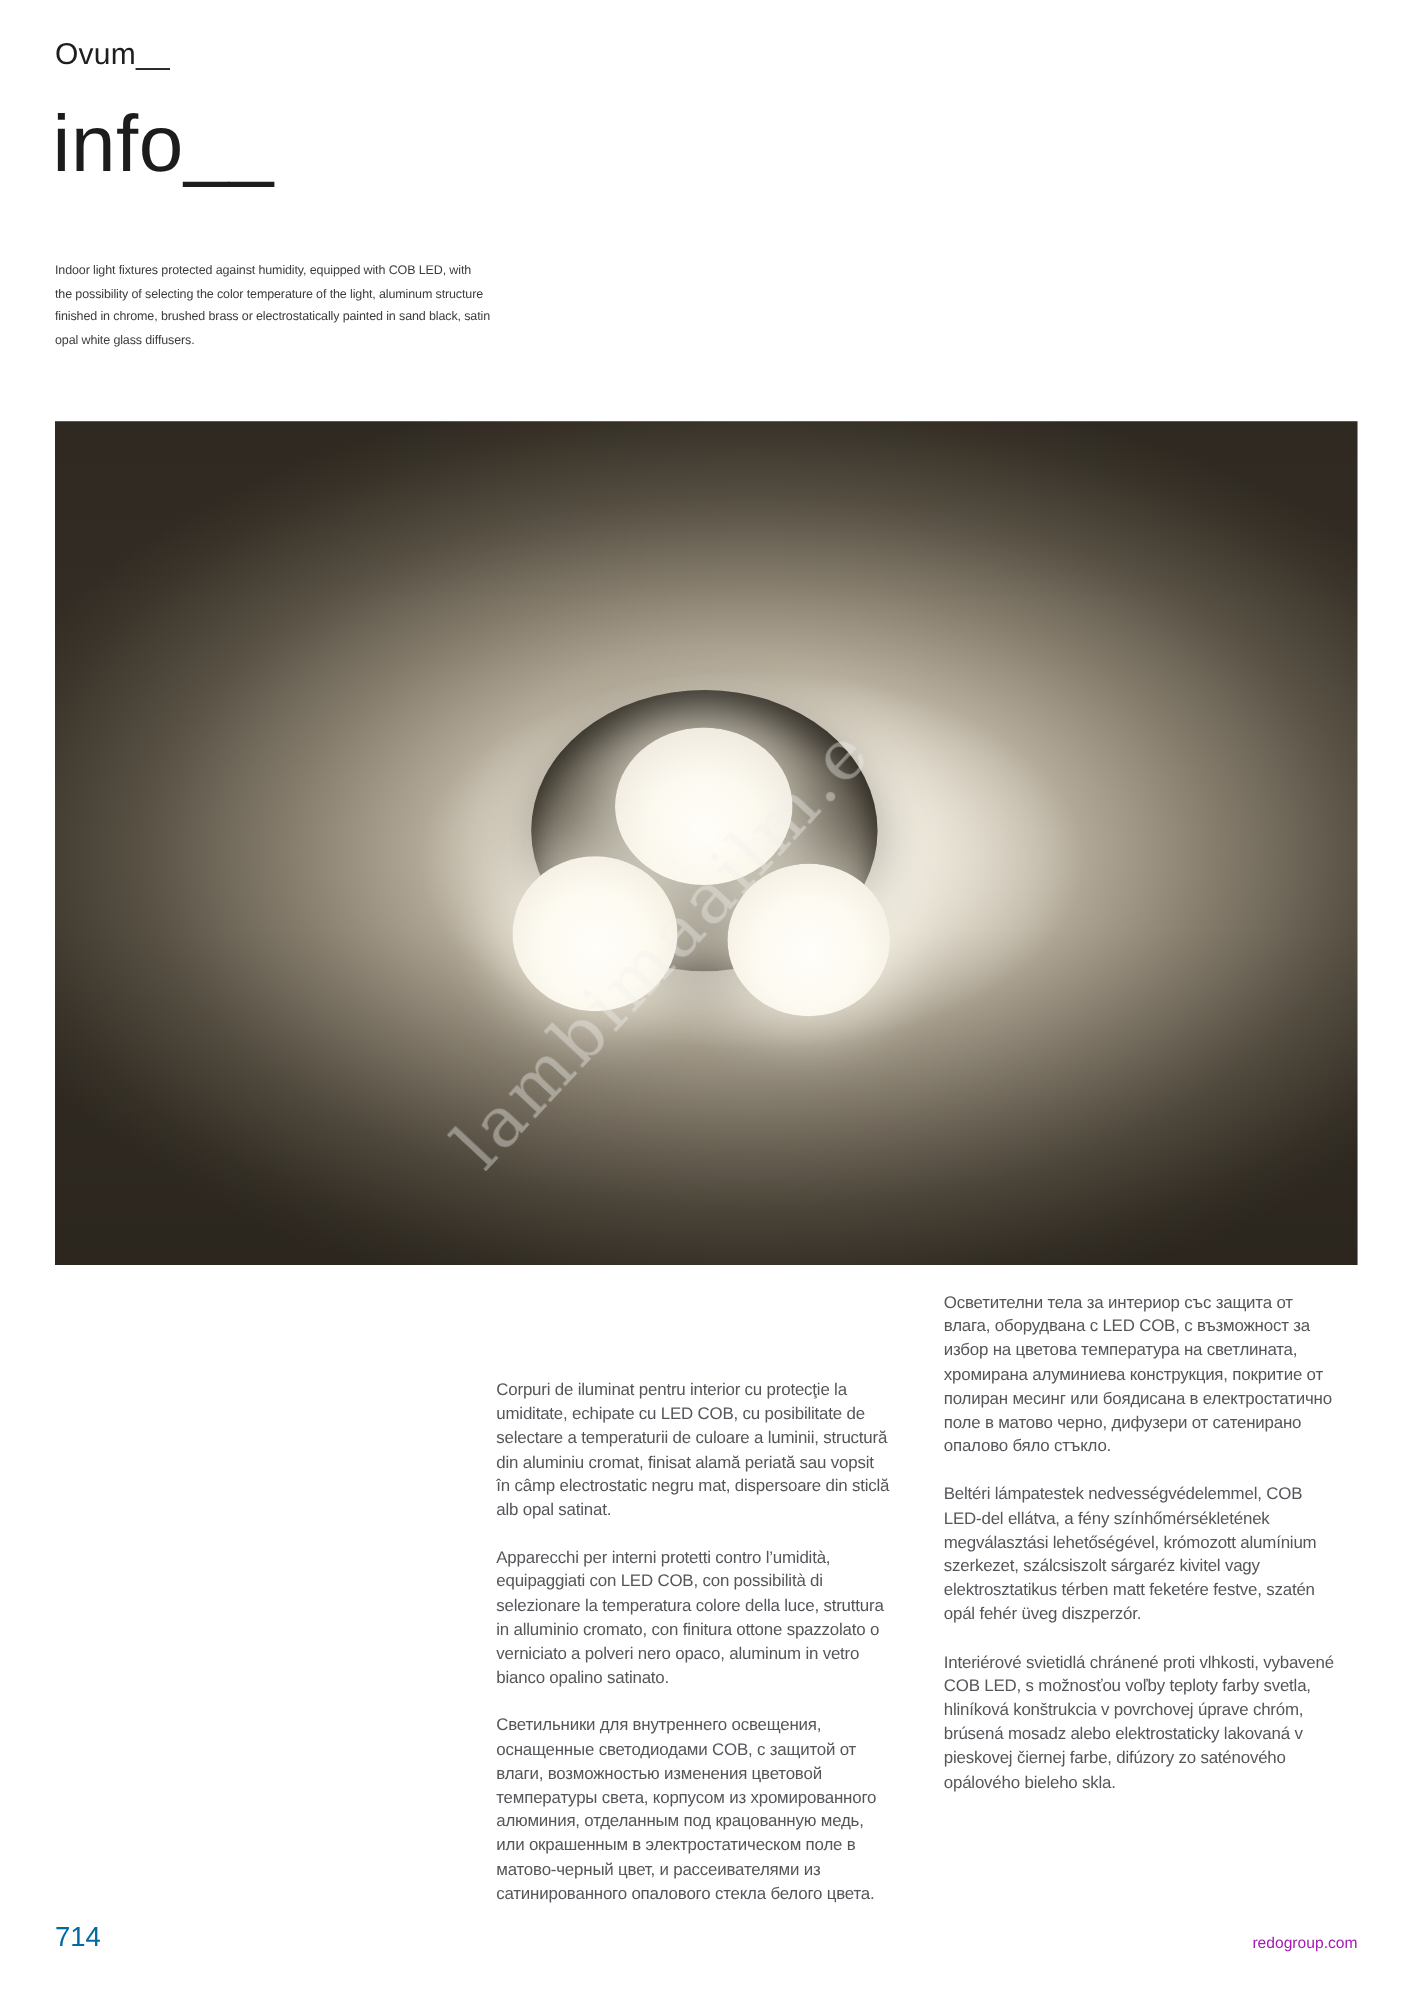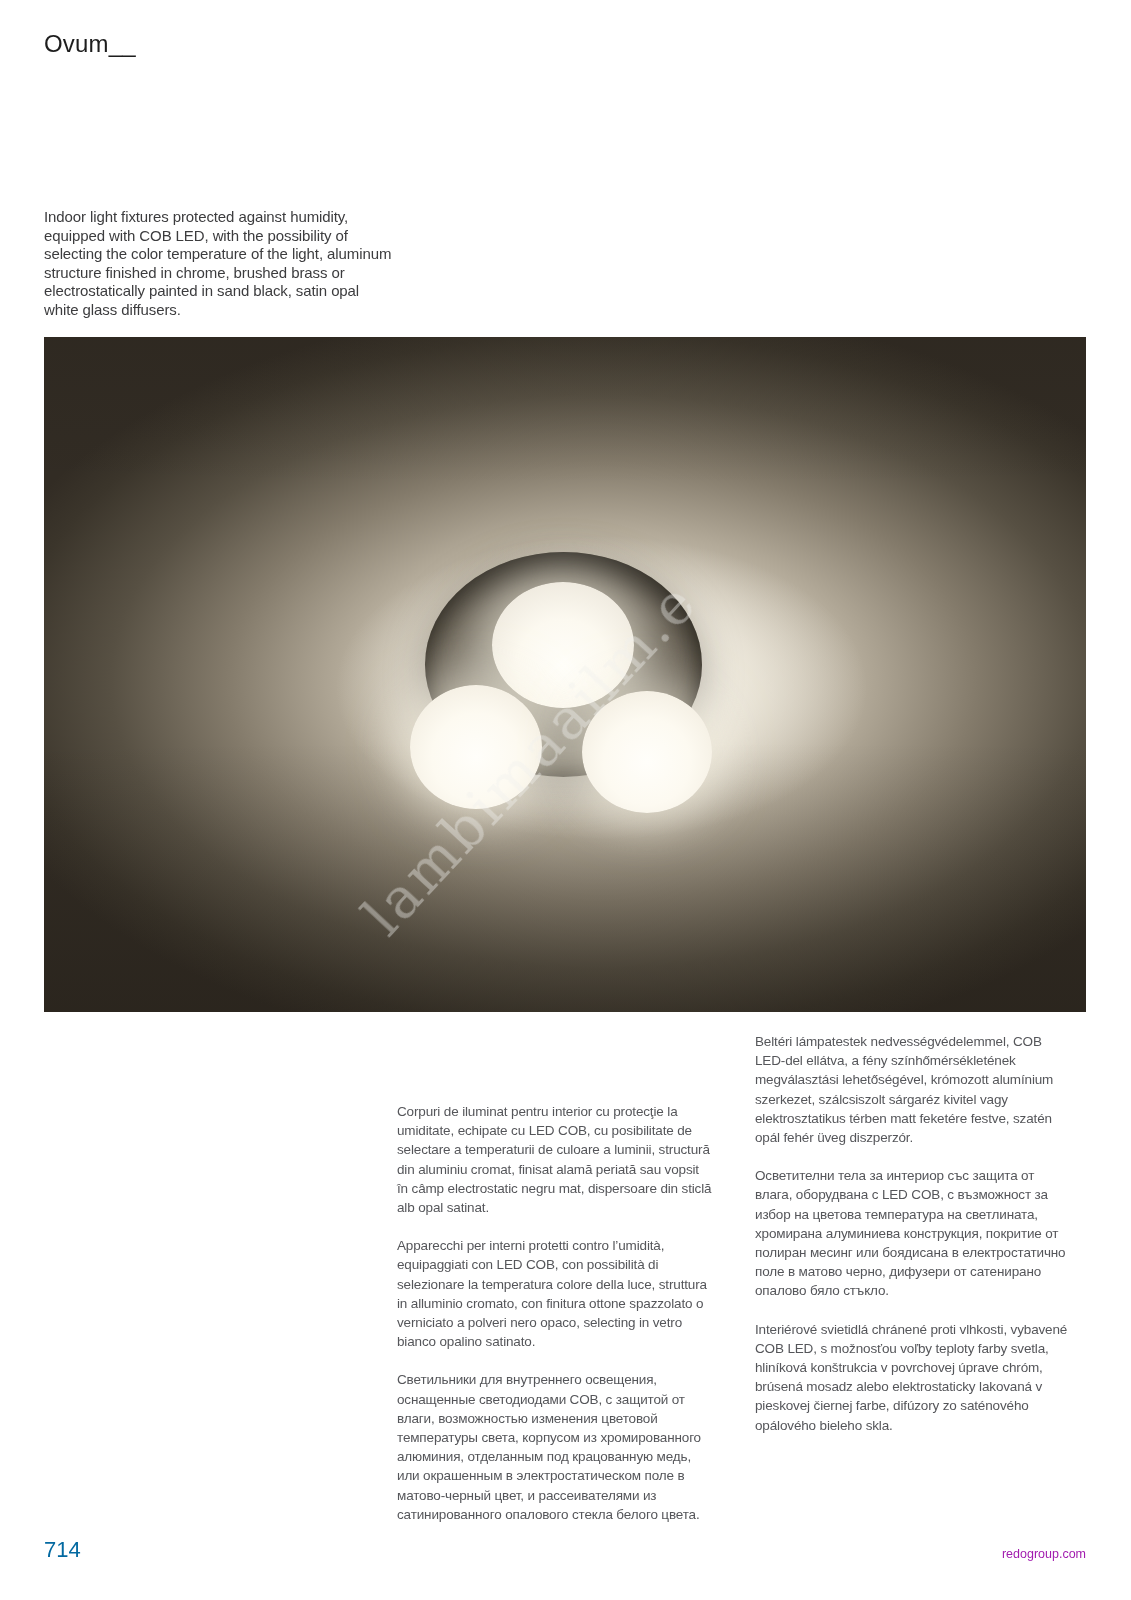--- a/index.html
+++ b/index.html
@@ -18,21 +18,21 @@
     font-size:24px;font-weight:500;color:#1e1e1e;
     letter-spacing:0.2px;
   }
   .title{
     position:absolute;left:42px;top:82px;
     font-size:64px;font-weight:300;color:#1c1c1c;
     letter-spacing:0.5px;line-height:1.05;
   }
   .intro{
     position:absolute;left:44px;top:208px;width:348px;
-    font-size:15px;line-height:18.6px;color:#3c3c3e;
+    font-size:10px;line-height:18.6px;color:#3c3c3e;
     letter-spacing:-0.1px;
   }
 
   
   .photo{
     position:absolute;left:44px;top:337px;width:1042px;height:675px;
     overflow:hidden;
     background:
       linear-gradient(180deg, rgba(18,14,9,0.10) 0%, rgba(18,14,9,0) 22%, rgba(18,14,9,0) 60%, rgba(18,14,9,0.22) 100%),
       radial-gradient(ellipse 34% 30% at 53.5% 52%, rgba(252,249,240,0.95) 0%, rgba(246,242,231,0.55) 45%, rgba(246,242,231,0) 75%),
@@ -82,39 +82,40 @@
     font-size:12.5px;color:#a21caf;
   }
 </style>
 </head>
 <body>
 
 <div class="page">
 
   <div class="brand">Ovum__</div>
 
+  <div class="title">info__</div>
 
   <div class="intro">Indoor light fixtures protected against humidity, equipped with COB LED, with the possibility of selecting the color temperature of the light, aluminum structure finished in chrome, brushed brass or electrostatically painted in sand black, satin opal white glass diffusers.</div>
 
   <div class="photo">
     <div class="plate"></div>
     <div class="globe globe-top"></div>
     <div class="globe globe-left"></div>
     <div class="globe globe-right"></div>
     <div class="watermark">lambimaailm.e</div>
   </div>
 
   <div class="col col-left">
     <p>Corpuri de iluminat pentru interior cu protecţie la umiditate, echipate cu LED COB, cu posibilitate de selectare a temperaturii de culoare a luminii, structură din aluminiu cromat, finisat alamă periată sau vopsit în câmp electrostatic negru mat, dispersoare din sticlă alb opal satinat.</p>
-    <p>Apparecchi per interni protetti contro l’umidità, equipaggiati con LED COB, con possibilità di selezionare la temperatura colore della luce, struttura in alluminio cromato, con finitura ottone spazzolato o verniciato a polveri nero opaco, selecting in vetro bianco opalino satinato.</p>
+    <p>Apparecchi per interni protetti contro l’umidità, equipaggiati con LED COB, con possibilità di selezionare la temperatura colore della luce, struttura in alluminio cromato, con finitura ottone spazzolato o verniciato a polveri nero opaco, aluminum in vetro bianco opalino satinato.</p>
     <p>Светильники для внутреннего освещения, оснащенные светодиодами COB, с защитой от влаги, возможностью изменения цветовой температуры света, корпусом из хромированного алюминия, отделанным под крацованную медь, или окрашенным в электростатическом поле в матово-черный цвет, и рассеивателями из сатинированного опалового стекла белого цвета.</p>
   </div>
 
   <div class="col col-right">
+    <p>Осветителни тела за интериор със защита от влага, оборудвана с LED COB, с възможност за избор на цветова температура на светлината, хромирана алуминиева конструкция, покритие от полиран месинг или боядисана в електростатично поле в матово черно, дифузери от сатенирано опалово бяло стъкло.</p>
     <p>Beltéri lámpatestek nedvességvédelemmel, COB LED-del ellátva, a fény színhőmérsékletének megválasztási lehetőségével, krómozott alumínium szerkezet, szálcsiszolt sárgaréz kivitel vagy elektrosztatikus térben matt feketére festve, szatén opál fehér üveg diszperzór.</p>
-    <p>Осветителни тела за интериор със защита от влага, оборудвана с LED COB, с възможност за избор на цветова температура на светлината, хромирана алуминиева конструкция, покритие от полиран месинг или боядисана в електростатично поле в матово черно, дифузери от сатенирано опалово бяло стъкло.</p>
     <p>Interiérové svietidlá chránené proti vlhkosti, vybavené COB LED, s možnosťou voľby teploty farby svetla, hliníková konštrukcia v povrchovej úprave chróm, brúsená mosadz alebo elektrostaticky lakovaná v pieskovej čiernej farbe, difúzory zo saténového opálového bieleho skla.</p>
   </div>
 
   <div class="page-number">714</div>
   <div class="website">redogroup.com</div>
 
 </div>
 
 </body></html>

